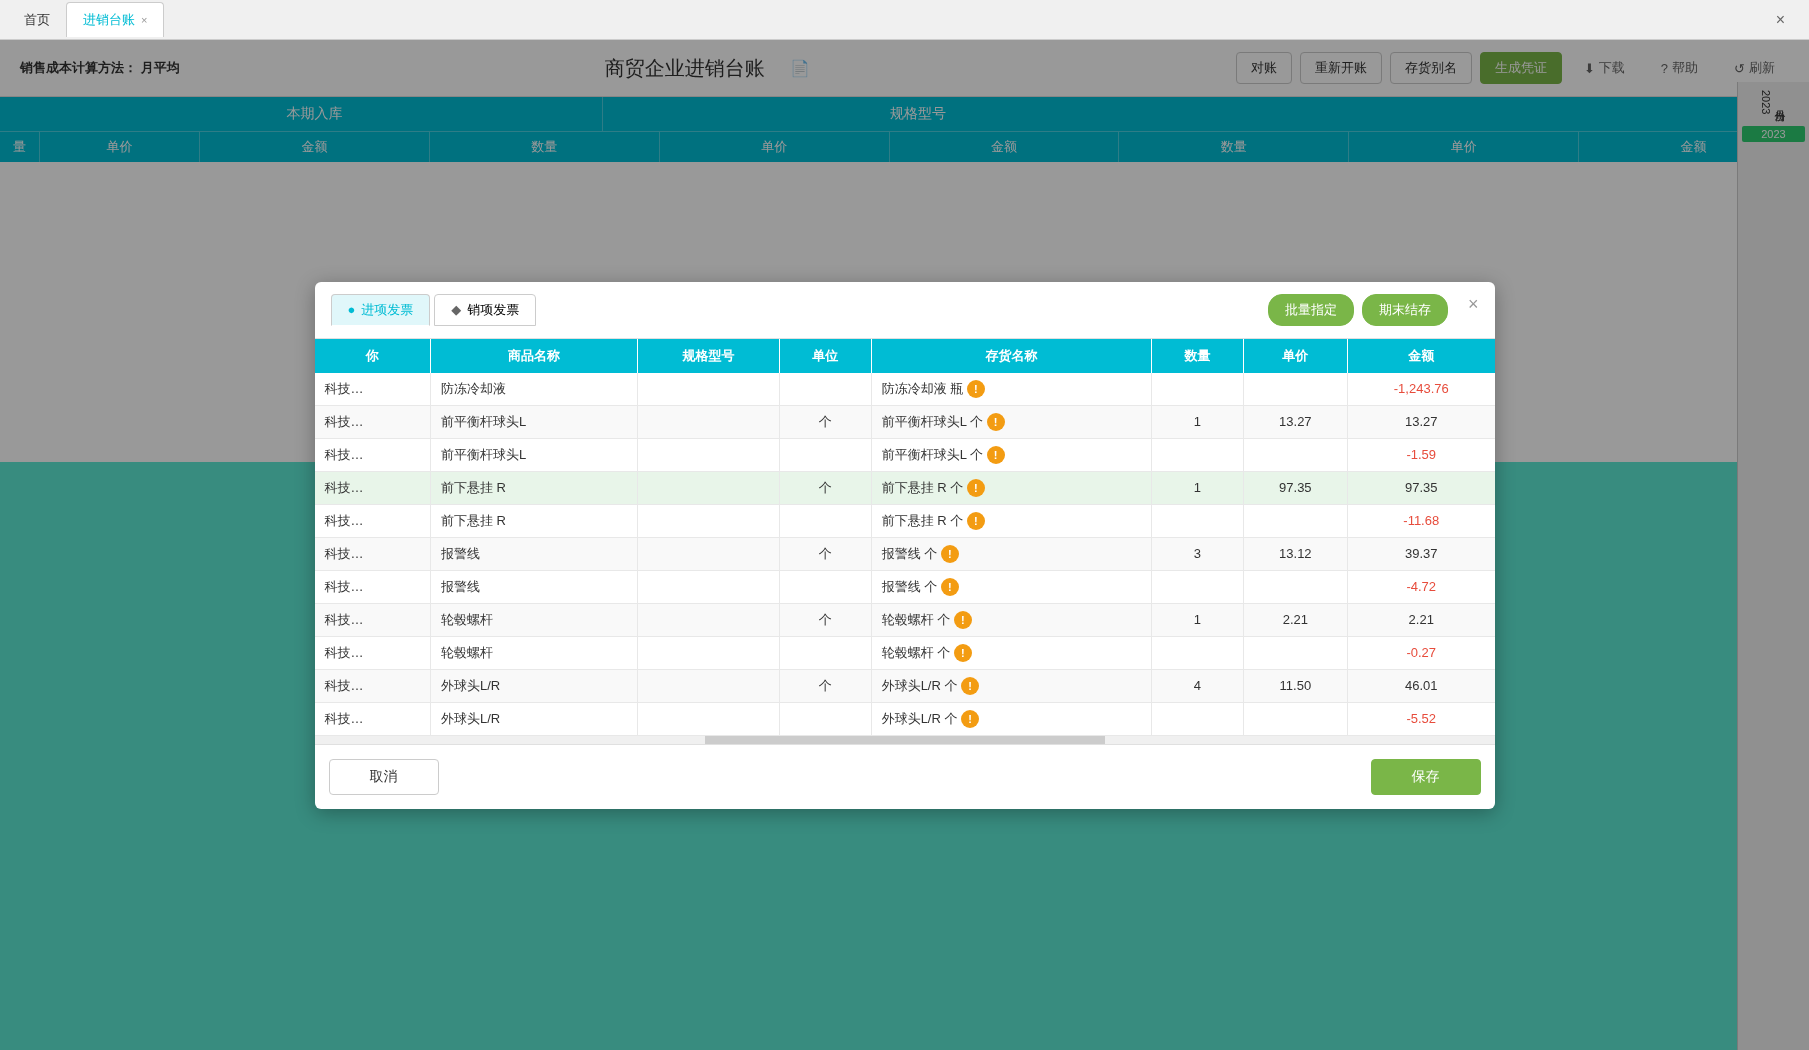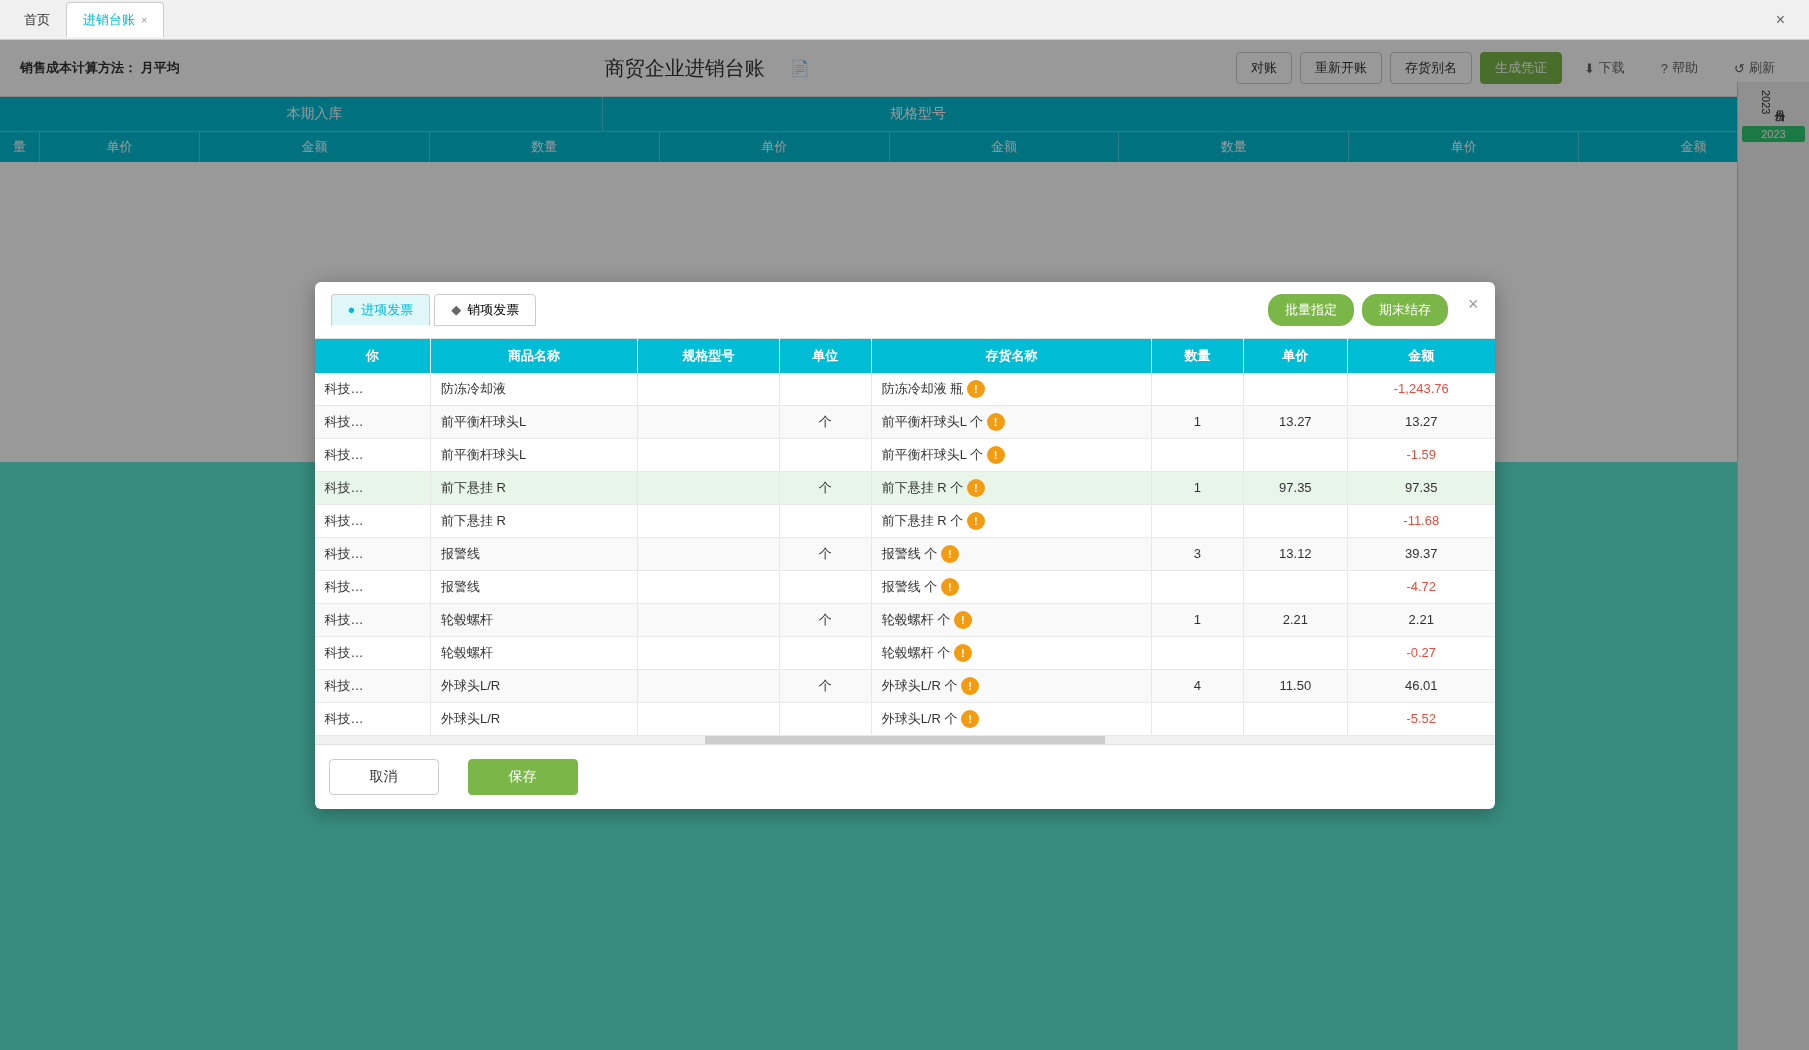--- a/index.html
+++ b/index.html
@@ -61,21 +61,21 @@
     .modal-table tbody tr.highlighted { background: #e8f5e9; }
     .modal-table tbody td { padding: 7px 10px; text-align: center; font-size: 13px; color: #333; border-right: 1px solid #e8e8e8; white-space: nowrap; }
     .modal-table tbody td:last-child { border-right: none; }
     .modal-table tbody td.text-left { text-align: left; }
     .modal-table tbody td.negative { color: #e74c3c; }
     .modal-table tbody td.positive { color: #333; }
     
     .warning-icon { display: inline-block; width: 18px; height: 18px; background: #f39c12; border-radius: 50%; color: #fff; font-size: 11px; font-weight: bold; line-height: 18px; text-align: center; }
 
     
-    .modal-footer { display: flex; justify-content: flex-start; gap: 29px; padding: 14px; border-top: 1px solid #e0e0e0; }
+    .modal-footer { display: flex; justify-content: space-between; gap: 4px; padding: 14px; border-top: 1px solid #e0e0e0; }
     .footer-btn { padding: 8px 40px; border-radius: 4px; border: 1px solid; cursor: pointer; font-size: 14px; }
     .footer-btn-cancel { background: #fff; border-color: #ccc; color: #333; }
     .footer-btn-save { background: #7ab648; border-color: #7ab648; color: #fff; }
 
     
     .scroll-hint { height: 8px; background: linear-gradient(to right, #f0f0f0 calc(50% - 200px), #ccc calc(50% - 200px), #ccc calc(50% + 200px), #f0f0f0 calc(50% + 200px)); margin: 0; }
 
     .ledger-content { background: #e8e8e8; flex: 1; }
   </style>
 </head>

